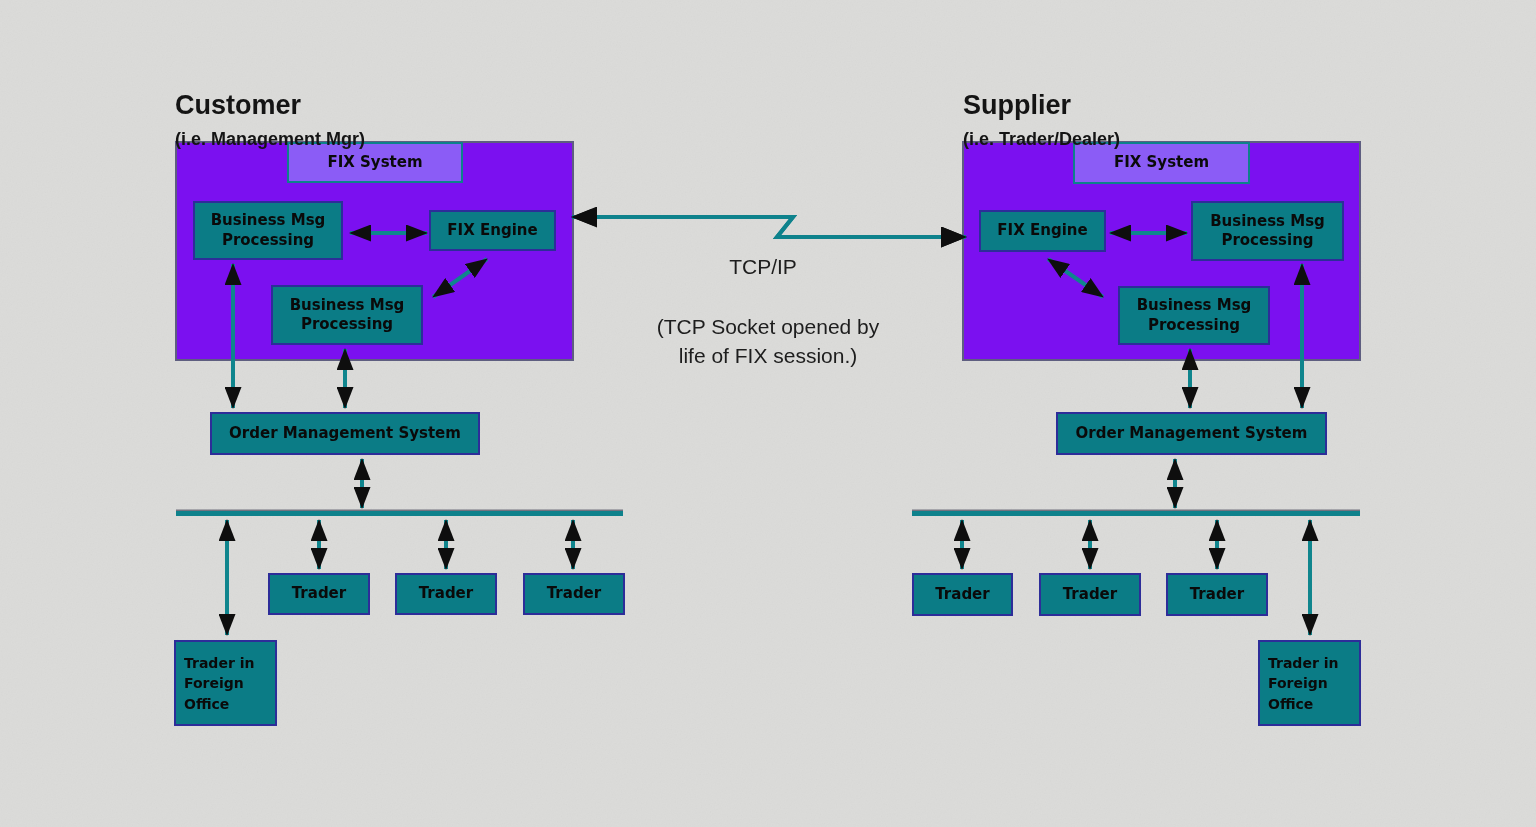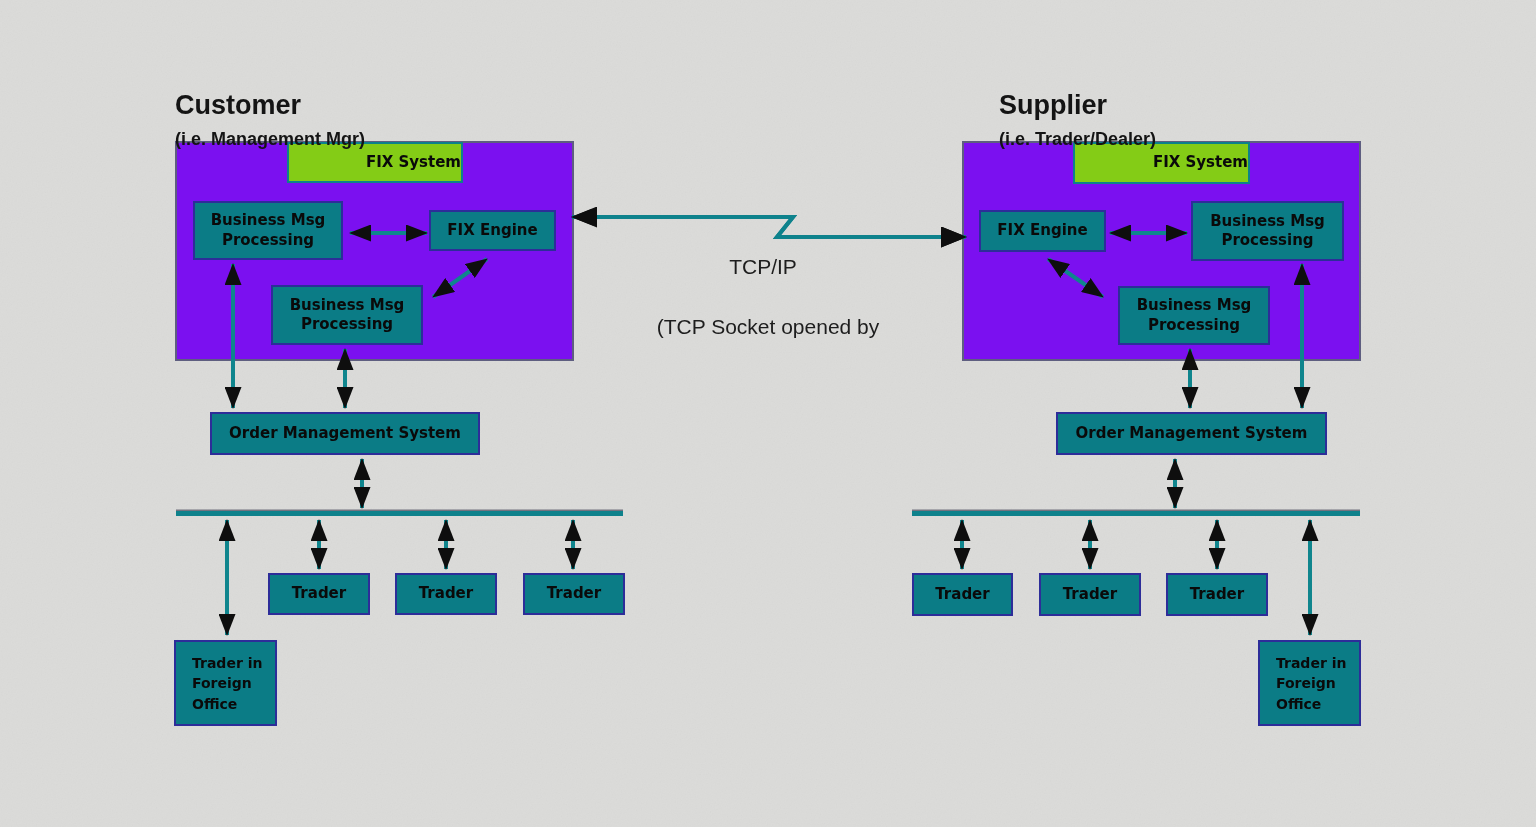--- a/index.html
+++ b/index.html
@@ -17,21 +17,21 @@
   #panel-cust { left:175px; top:141px; width:399px; height:220px; }
   #panel-supp { left:962px; top:141px; width:399px; height:220px; }
 
   .tealbox {
     position:absolute; z-index:3; box-sizing:border-box;
     background:#0B7C86; border:2px solid #2D2D99;
     display:flex; align-items:center; justify-content:center;
     text-align:center; font-weight:bold; color:#0a0a0a;
     font-size:15px; line-height:1.3;
   }
-  .fixsys { background:#84cc16; border:2px solid #0D818B;justify-content:flex-end; }
+  .fixsys { background:#8b5cf6; border:2px solid #0D818B; }
 
   #fixsys-c  { left:287px;  top:142px; width:176px; height:41px; }
   #fixsys-s  { left:1073px; top:142px; width:177px; height:42px; }
   #bmp-top-c { left:193px;  top:201px; width:150px; height:59px; padding:0 8px; }
   #fixeng-c  { left:429px;  top:210px; width:127px; height:41px; }
   #bmp-low-c { left:271px;  top:285px; width:152px; height:60px; padding:0 8px; }
   #fixeng-s  { left:979px;  top:210px; width:127px; height:42px; }
   #bmp-top-s { left:1191px; top:201px; width:153px; height:60px; padding:0 8px; }
   #bmp-low-s { left:1118px; top:286px; width:152px; height:59px; padding:0 8px; }
   #oms-c     { left:210px;  top:412px; width:270px; height:43px; }
@@ -39,33 +39,33 @@
 
   #tr-c1 { left:268px;  top:573px; width:102px; height:42px; }
   #tr-c2 { left:395px;  top:573px; width:102px; height:42px; }
   #tr-c3 { left:523px;  top:573px; width:102px; height:42px; }
   #tr-s1 { left:912px;  top:573px; width:101px; height:43px; }
   #tr-s2 { left:1039px; top:573px; width:102px; height:43px; }
   #tr-s3 { left:1166px; top:573px; width:102px; height:43px; }
 
   .foreign {
     justify-content:flex-start; align-items:flex-start; text-align:left;
-    padding:11px 6px 0 16px; font-size:14px; line-height:1.45;
+    padding:11px 6px 0 8px; font-size:14px; line-height:1.45;
   }
   #foreign-c { left:174px;  top:640px; width:103px; height:86px; }
   #foreign-s { left:1258px; top:640px; width:103px; height:86px; }
 
   .title-row {
     position:absolute; z-index:4; display:flex; align-items:baseline; gap:8px;
     color:#141414; font-family:"Liberation Sans", sans-serif; white-space:nowrap;flex-direction:column;
   }
   .title-main { font-size:27px; font-weight:bold; }
   .title-sub  { font-size:18px; font-weight:bold; }
   #title-c { left:175px; top:90px; }
-  #title-s { left:963px; top:90px;margin-left:36px; }
+  #title-s { left:963px; top:90px; }
 
   .center-text {
     position:absolute; z-index:4; transform:translateX(-50%);
     color:#1d1d1d; font-family:"Liberation Sans", sans-serif;
     font-size:21px; text-align:center; white-space:nowrap;
   }
   #wan-label { left:751px; top:163px; }
   #tcpip-label { left:763px; top:255px;text-align:center; }
   #tcp-note { left:768px; top:312px; line-height:29px; white-space:normal; width:320px; margin-left:-160px; transform:none; }
 
@@ -155,20 +155,21 @@
   <div class="tealbox" id="tr-s3">
     <span>Trader</span>
   </div>
   <div class="tealbox foreign" id="foreign-s">
     <span>Trader in Foreign Office</span>
   </div>
 
   <div class="center-text" id="tcpip-label">TCP/IP</div>
   <div class="center-text" id="tcp-note">
     <div>(TCP Socket opened by</div>
+    <div>life of FIX session.)</div>
   </div>
 
   <svg id="arrows" width="1536" height="827">
     <defs>
       <marker id="ah" markerUnits="userSpaceOnUse" markerWidth="23" markerHeight="17" refX="21" refY="8.5" orient="auto-start-reverse">
         <polygon points="0,0 22,8.5 0,17" fill="#0E0E0E"></polygon>
       </marker>
       <marker id="ahbig" markerUnits="userSpaceOnUse" markerWidth="27" markerHeight="21" refX="25" refY="10.5" orient="auto-start-reverse">
         <polygon points="0,0 26,10.5 0,21" fill="#0E0E0E"></polygon>
       </marker>

